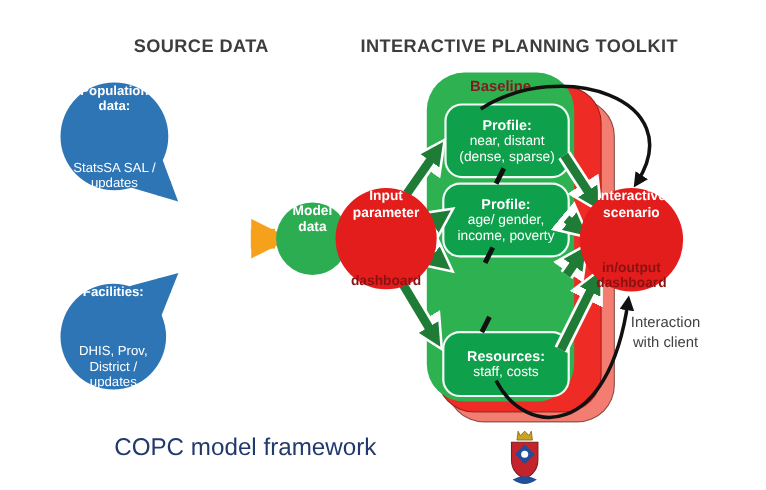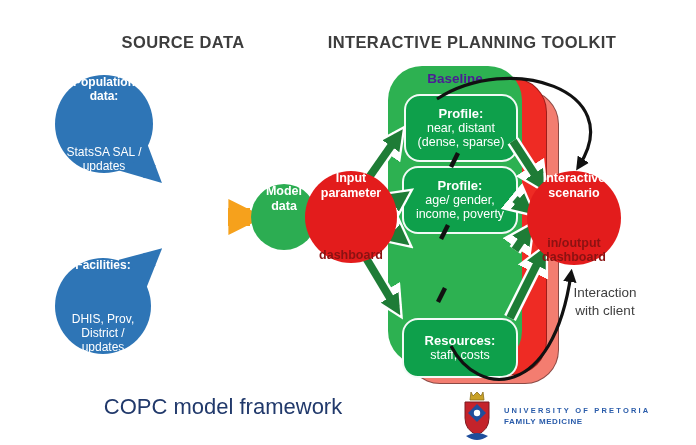--- a/index.html
+++ b/index.html
@@ -8,21 +8,21 @@
   .abs{position:absolute;}
   .heading{color:#3d3d3d;font-size:16.5px;letter-spacing:0.4px;font-weight:600;text-align:center;z-index:5;}
   .layer-rect{position:absolute;border-radius:34px;}
   .green-rect{background:#2db151;z-index:1;}
   .red-rect{background:#ee2b24;border:1px solid rgba(90,20,20,0.55);z-index:1;}
   .salmon-rect{background:#f37d70;border:1px solid rgba(70,40,40,0.6);z-index:1;}
   .inner-box{position:absolute;background:#0ea04b;border:2px solid rgba(255,255,255,0.95);
              border-radius:16px;color:#fff;display:flex;flex-direction:column;align-items:center;
              justify-content:center;text-align:center;font-size:12.5px;line-height:1.12;z-index:1;}
   .inner-box b{font-size:13px;}
-  .baseline-label{position:absolute;width:100%;top:5px;text-align:center;color:#4c1d95;
+  .baseline-label{position:absolute;width:100%;top:5px;text-align:center;color:#7f1d1d;
                   font-weight:bold;font-size:13.5px;z-index:1;}
   .circle{position:absolute;border-radius:50%;display:flex;flex-direction:column;align-items:center;
           justify-content:space-between;text-align:center;color:#fff;z-index:3;line-height:1.18;}
   .circle .b{font-weight:bold;display:block;}
   .circle .t{display:block;}
   .blue{background:#2e75b6;font-size:12px;}
   .orange{background:#f6a11c;font-size:13px;font-weight:bold;}
   .greenc{background:#2cad52;font-size:12.5px;font-weight:bold;}
   .redc{background:#e31c1c;font-size:12.5px;}
   .darkred{color:#8b1212;font-weight:bold;}
@@ -52,21 +52,21 @@
   <div class="inner-box" style="left:404px;top:94px;width:110px;height:64px;">
     <b>Profile:</b>
     <span>near, distant</span>
     <span>(dense, sparse)</span>
   </div>
   <div class="inner-box" style="left:402px;top:166px;width:112px;height:64px;">
     <b>Profile:</b>
     <span>age/ gender,</span>
     <span>income, poverty</span>
   </div>
-  <div class="inner-box" style="left:402px;top:318px;width:112px;height:56px;">
+  <div class="inner-box" style="left:402px;top:301px;width:112px;height:56px;">
     <b>Resources:</b>
     <span>staff, costs</span>
   </div>
 
   <svg class="flow" width="696" height="445">
     <defs>
       <marker id="mBlue" viewBox="0 0 10 10" refX="6" refY="5" markerWidth="2.4" markerHeight="2.4" orient="auto">
         <path d="M0,0 L10,5 L0,10 z" fill="#2e75b6"></path>
         </marker>
       <marker id="mOrange" viewBox="0 0 10 10" refX="6" refY="5" markerWidth="2.0" markerHeight="2.0" orient="auto">
@@ -156,19 +156,15 @@
   <div class="abs copc-title" style="left:93px;top:394px;width:260px;">COPC model framework</div>
 
   <div class="abs logo" style="left:458px;top:390px;">
     <svg width="38" height="52" viewBox="0 0 38 52">
       <path d="M13 2 l2 4 4-4 4 4 2-4 1 8 H12 z" fill="#c9a227" stroke="#8a6d1a" stroke-width="0.8"></path>
       <path d="M7 12 h24 v16 q0 12 -12 17 q-12 -5 -12 -17 z" fill="#c4232b" stroke="#7d1a20" stroke-width="1"></path>
       <path d="M19 14 l9 9 -9 9 -9 -9 z" fill="#1f4e9c"></path>
       <circle cx="19" cy="23" r="3.2" fill="#fff"></circle>
       <path d="M8 46 q11 -6 22 0 q-11 8 -22 0 z" fill="#1f4e9c"></path>
     </svg>
-    <div class="logo-text">
-      <span class="logo-u">UNIVERSITY OF PRETORIA</span>
-      <span class="logo-d">FAMILY MEDICINE</span>
-    </div>
   </div>
 
 </div>
 
 </body></html>

